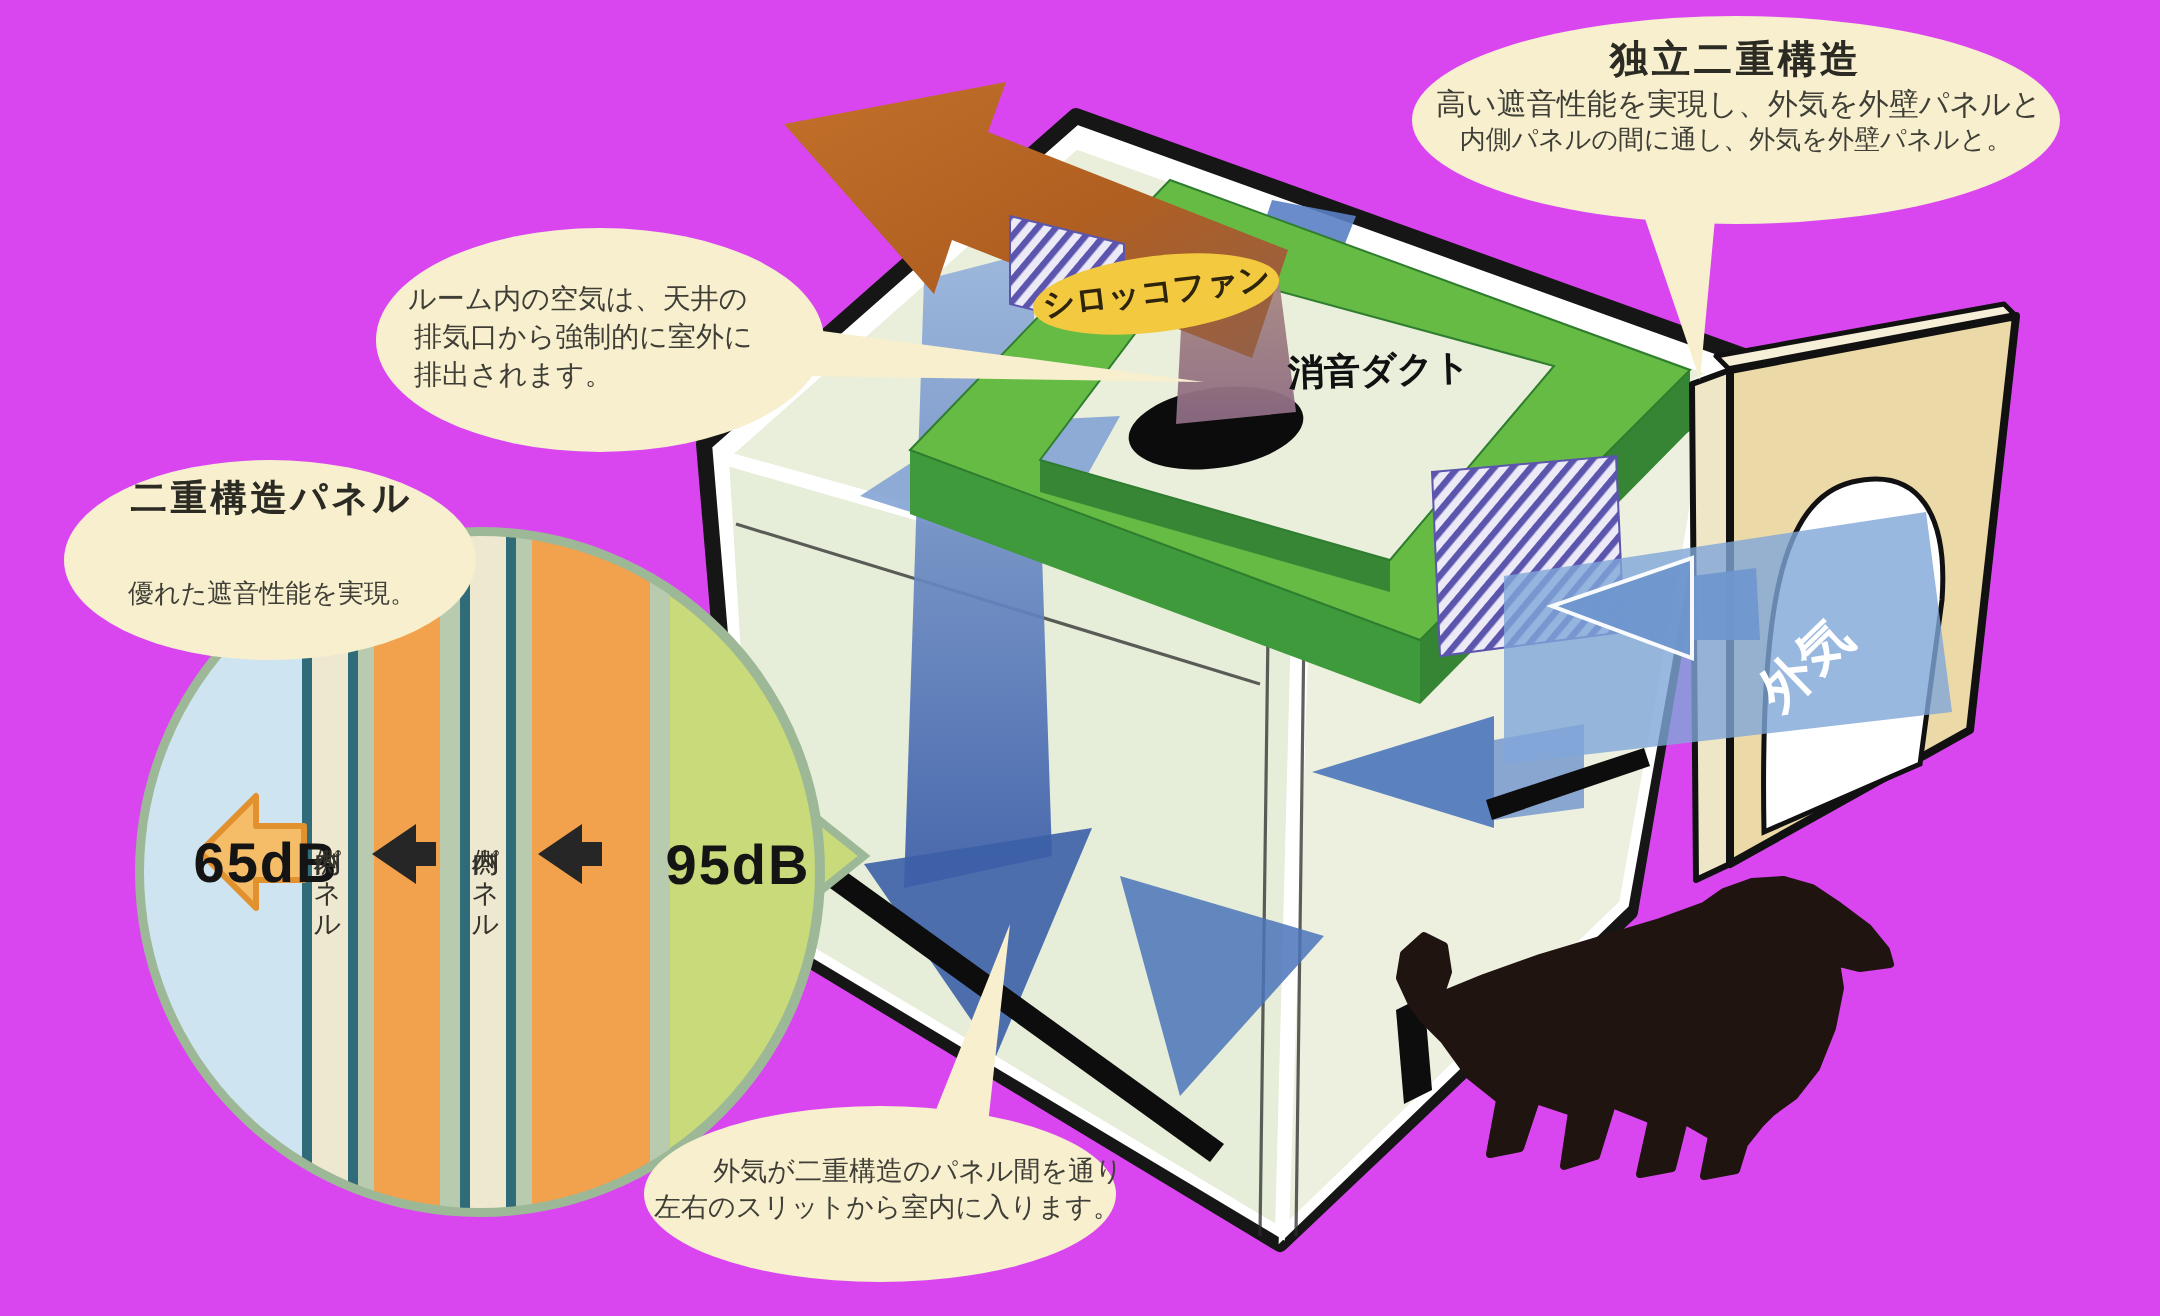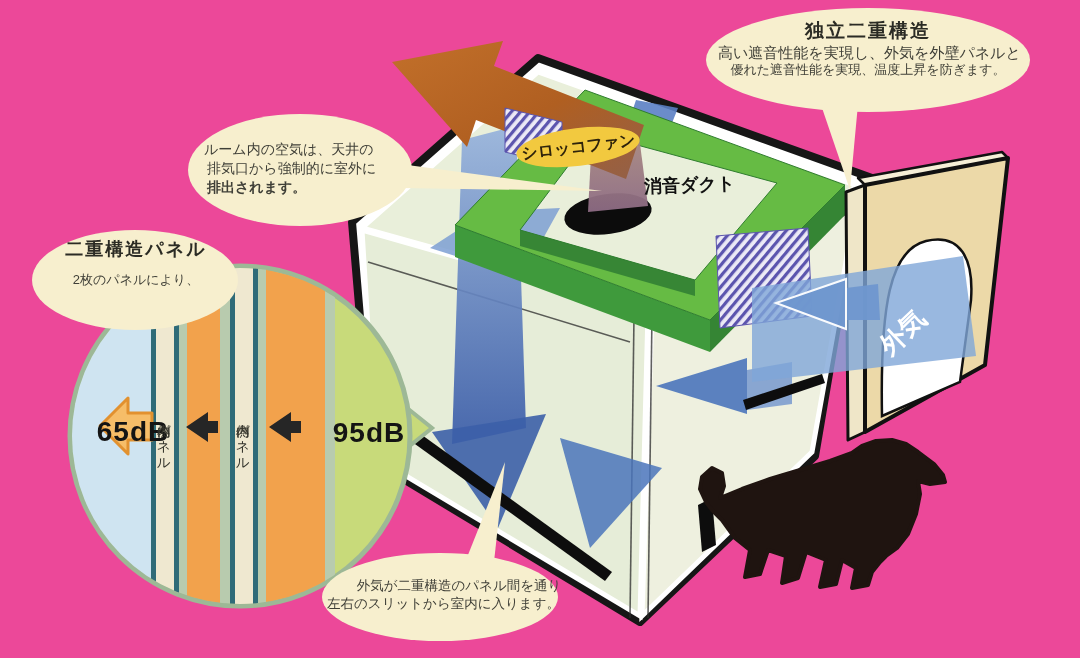--- a/index.html
+++ b/index.html
@@ -1,16 +1,16 @@
 <!DOCTYPE html>
 <html><head>
 <meta charset="utf-8">
 <style>
   html,body{margin:0;padding:0;background:#ffffff;}
-  #stage{position:relative;width:1080px;height:658px;background:#ec4899;overflow:hidden;
+  #stage{position:relative;width:1080px;height:658px;background:#d946ef;overflow:hidden;
          font-family:"Liberation Sans","DejaVu Sans",sans-serif;}
   #scene{position:absolute;left:0;top:0;}
   .txt{position:absolute;color:#3f3f37;line-height:1.35;white-space:nowrap;}
   .ttl{font-weight:bold;color:#2b2b24;letter-spacing:2px;}
   .ctr{text-align:center;}
   .db{font-weight:bold;font-size:28px;color:#141414;letter-spacing:1px;text-align:center;}
   .vlabel{writing-mode:vertical-rl;text-orientation:upright;font-size:13.5px;color:#33332b;
           letter-spacing:1px;height:120px;text-align:center;}
 </style>
 </head>
@@ -144,28 +144,28 @@
     <ellipse cx="135" cy="280" rx="103" ry="50"></ellipse>
     <polygon points="505,462 462,570 492,580"></polygon>
     <ellipse cx="440" cy="597" rx="118" ry="44"></ellipse>
   </g>
 
   <ellipse cx="578" cy="147" rx="62" ry="19" transform="rotate(-7 578 147)" fill="#f2c93f"></ellipse>
 </svg>
 
 <div class="txt ttl ctr" style="left:738px;top:18px;width:260px;font-size:19px;">独立二重構造</div>
 <div class="txt ctr" style="left:718px;top:43px;width:300px;font-size:15px;">高い遮音性能を実現し、外気を外壁パネルと</div>
-<div class="txt ctr" style="left:718px;top:61px;width:300px;font-size:13px;">優れた遮音性能を実現、温度上昇を防ぎます。</div>
+<div class="txt ctr" style="left:718px;top:61px;width:300px;font-size:13px;">内側パネルの間に通し、外気を外壁パネルと。</div>
 
 <div class="txt" style="left:204px;top:140px;font-size:14px;">ルーム内の空気は、天井の</div>
 <div class="txt" style="left:207px;top:159px;font-size:14px;">排気口から強制的に室外に</div>
-<div class="txt" style="left:207px;top:178px;font-size:14px;font-weight:bold;">排出されます。</div>
+<div class="txt" style="left:207px;top:178px;font-size:14px;">排出されます。</div>
 
 <div class="txt ttl ctr" style="left:38px;top:237px;width:196px;font-size:18px;">二重構造パネル</div>
-<div class="txt ctr" style="left:30px;top:271px;width:212px;font-size:13px;">2枚のパネルにより、</div>
+<div class="txt ctr" style="left:30px;top:288px;width:212px;font-size:13px;">優れた遮音性能を実現。</div>
 
 <div class="txt ctr" style="left:340px;top:577px;width:238px;font-size:13.5px;">外気が二重構造のパネル間を通り</div>
 <div class="txt ctr" style="left:322px;top:595px;width:238px;font-size:13.5px;text-align:right;">左右のスリットから室内に入ります。</div>
 
 <div class="txt ctr" style="left:506px;top:136px;width:145px;font-size:16px;font-weight:bold;color:#2e230b;transform:rotate(-7deg);">シロッコファン</div>
 <div class="txt" style="left:644px;top:173px;font-size:18px;font-weight:bold;color:#111;transform:rotate(-2deg);">消音ダクト</div>
 
 <div class="txt" style="left:873px;top:310px;width:84px;height:70px;font-size:26px;font-weight:bold;color:#ffffff;transform:rotate(-44deg);text-align:center;">外気</div>
 
 <div class="txt db" style="left:86px;top:413px;width:94px;">65dB</div>

